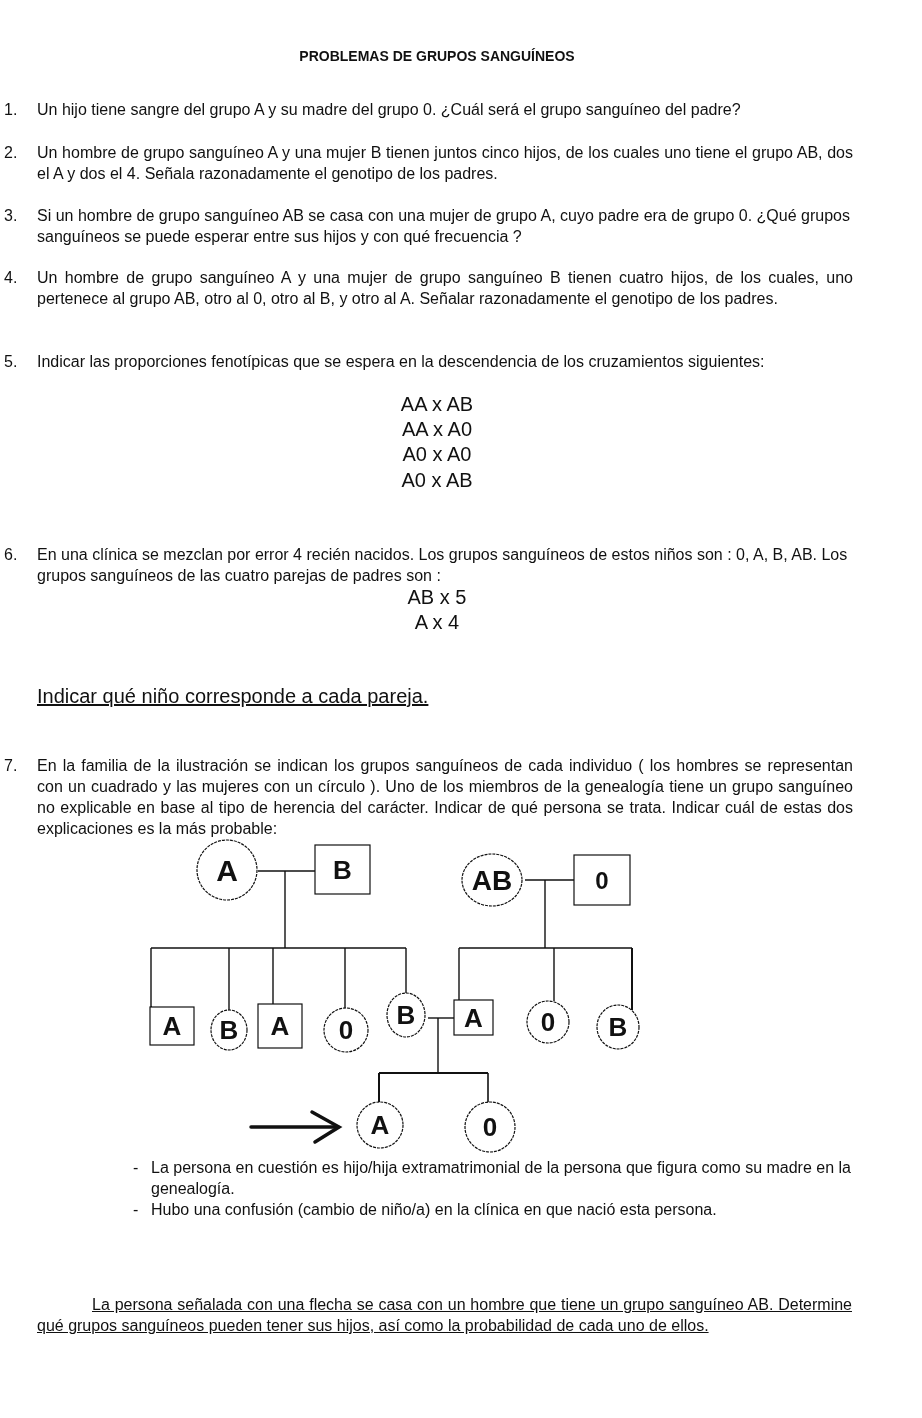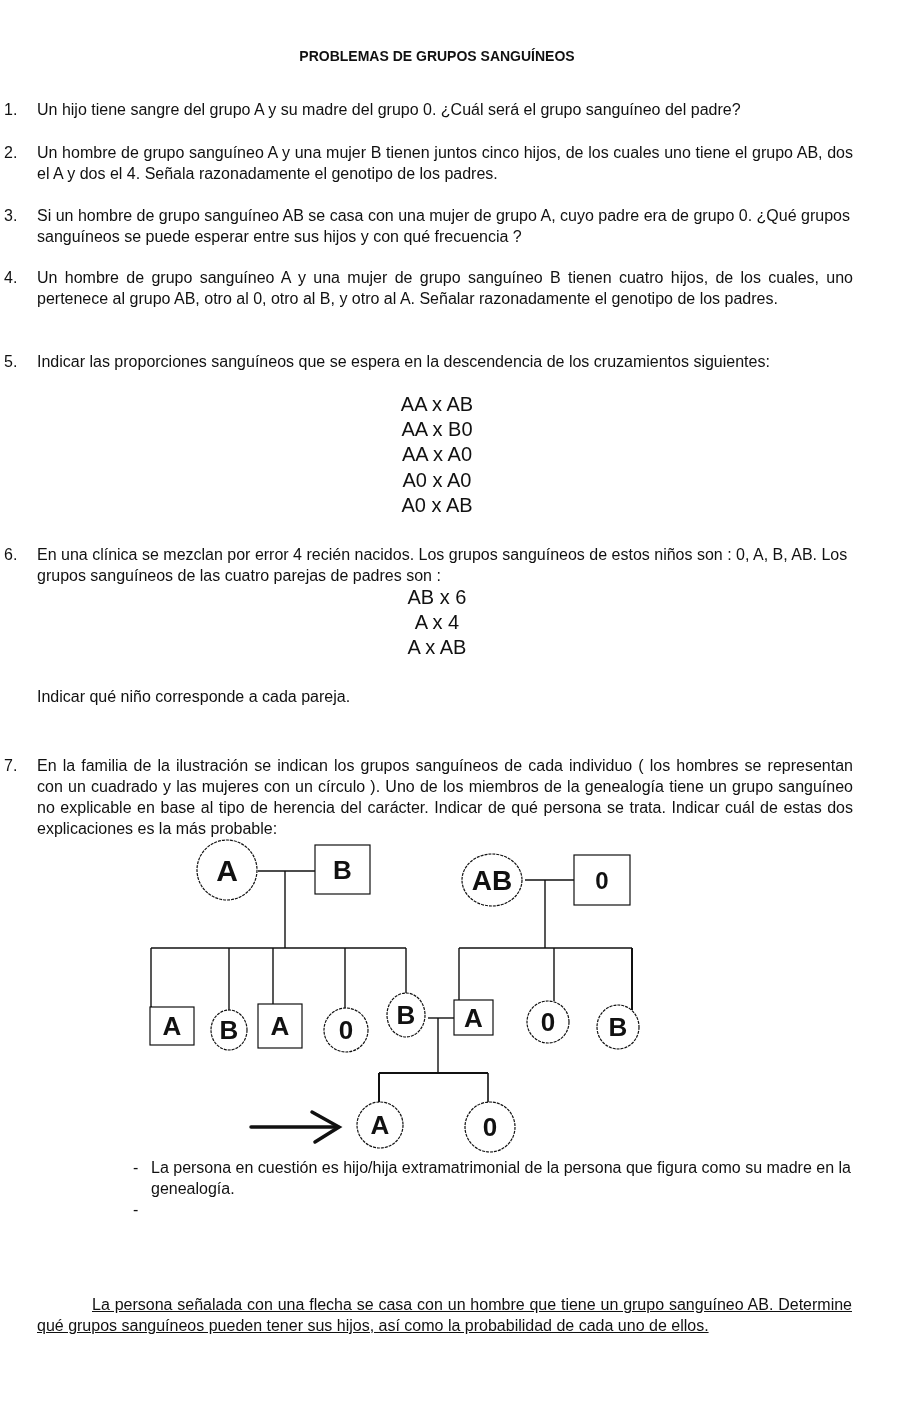--- a/index.html
+++ b/index.html
@@ -5,21 +5,21 @@
     html, body { margin: 0; padding: 0; background: #ffffff; }
     body { width: 922px; height: 1418px; position: relative; overflow: hidden;
            font-family: "Liberation Sans", sans-serif; color: #111; }
     .title { position: absolute; left: 0; top: 48px; width: 874px; text-align: center;
              font-weight: bold; font-size: 14px; letter-spacing: 0px; }
     .q { position: absolute; left: 0; width: 922px; font-size: 16px; line-height: 21px; }
     .q .num { position: absolute; left: 4px; top: 0; }
     .q .txt { position: absolute; left: 37px; width: 816px; text-align: justify; }
     .q .txt.left { text-align: left; }
     .center-list { position: absolute; left: 287px; width: 300px; text-align: center; font-size: 20px; line-height: 25.2px; }
-    .plain { position: absolute; left: 37px; font-size: 16px; line-height: 21px; }
+    .plain { position: absolute; left: 37px; font-size: 20px; line-height: 21px; text-decoration: underline; }
     .bullets { position: absolute; left: 133px; width: 722px; font-size: 16px; line-height: 21px; }
     .bullet { position: relative; padding-left: 18px; }
     .bullet .dash { position: absolute; left: 0; top: 0; }
     .final { position: absolute; left: 37px; width: 815px; font-size: 16px; line-height: 21px; text-align: justify; text-indent: 55px; }
     svg text { font-family: "Liberation Sans", sans-serif; font-weight: bold; }
   </style>
 </head>
 <body>
 
 <div class="title">PROBLEMAS DE GRUPOS SANGUÍNEOS</div>
@@ -39,38 +39,36 @@
   <div class="txt left">Si un hombre de grupo sanguíneo AB se casa con una mujer de grupo A, cuyo padre era de grupo 0. ¿Qué grupos sanguíneos se puede esperar entre sus hijos y con qué frecuencia ?</div>
 </div>
 
 <div class="q" style="top:267px;">
   <span class="num">4.</span>
   <div class="txt" style="text-align-last:left;">Un hombre de grupo sanguíneo A y una mujer de grupo sanguíneo B tienen cuatro hijos, de los cuales, uno pertenece al grupo AB, otro al 0, otro al B, y otro al A. Señalar razonadamente el genotipo de los padres.</div>
 </div>
 
 <div class="q" style="top:351px;">
   <span class="num">5.</span>
-  <div class="txt">Indicar las proporciones sanguíneos que se espera en la descendencia de los cruzamientos siguientes:</div>
+  <div class="txt">Indicar las proporciones fenotípicas que se espera en la descendencia de los cruzamientos siguientes:</div>
 </div>
 <div class="center-list" style="top:392px;">
   <div>AA x AB</div>
-  <div>AA x B0</div>
   <div>AA x A0</div>
   <div>A0 x A0</div>
   <div>A0 x AB</div>
 </div>
 
 <div class="q" style="top:544px;">
   <span class="num">6.</span>
   <div class="txt left">En una clínica se mezclan por error 4 recién nacidos. Los grupos sanguíneos de estos niños son : 0, A, B, AB. Los grupos sanguíneos de las cuatro parejas de padres son :</div>
 </div>
 <div class="center-list" style="top:585px;">
-  <div>AB x 6</div>
+  <div>AB x 5</div>
   <div>A x 4</div>
-  <div>A x AB</div>
 </div>
 <div class="plain" style="top:686px;">Indicar qué niño corresponde a cada pareja.</div>
 
 <div class="q" style="top:755px;">
   <span class="num">7.</span>
   <div class="txt">En la familia de la ilustración se indican los grupos sanguíneos de cada individuo ( los hombres se representan con un cuadrado y las mujeres con un círculo ). Uno de los miembros de la genealogía tiene un grupo sanguíneo no explicable en base al tipo de herencia del carácter. Indicar de qué persona se trata. Indicar cuál de estas dos explicaciones es la más probable:</div>
 </div>
 
 <svg style="position:absolute; left:0; top:0;" width="922" height="1418" viewBox="0 0 922 1418">
   <g stroke="#111" stroke-width="1.4" fill="none">
@@ -166,16 +164,17 @@
   </g>
 </svg>
 
 <div class="bullets" style="top:1157px;">
   <div class="bullet">
     <span class="dash">-</span>
     <span>La persona en cuestión es hijo/hija extramatrimonial de la persona que figura como su madre en la genealogía.</span>
   </div>
   <div class="bullet">
     <span class="dash">-</span>
+    <span>Hubo una confusión (cambio de niño/a) en la clínica en que nació esta persona.</span>
   </div>
 </div>
 
 <div class="final" style="top:1294px;text-decoration:underline;">La persona señalada con una flecha se casa con un hombre que tiene un grupo sanguíneo AB. Determine qué grupos sanguíneos pueden tener sus hijos, así como la probabilidad de cada uno de ellos.</div>
 
 </body></html>

